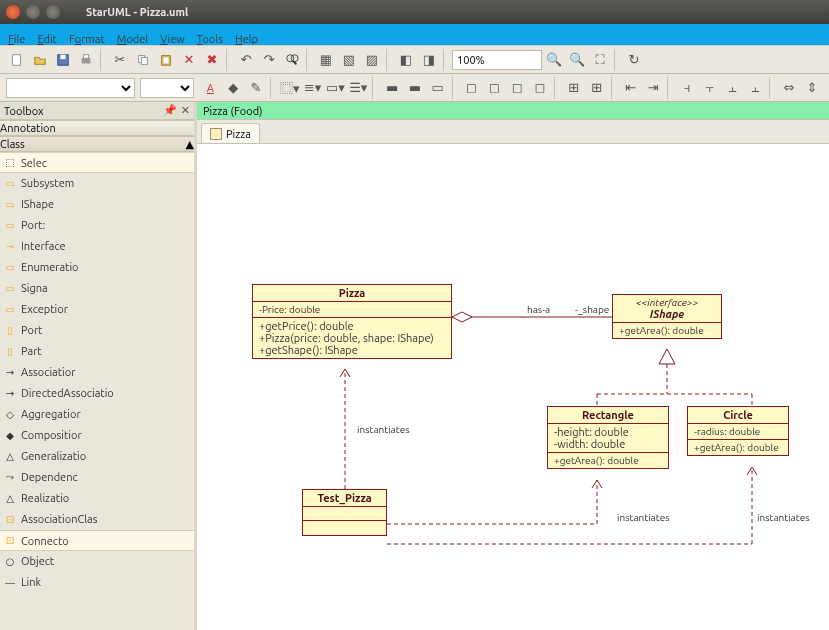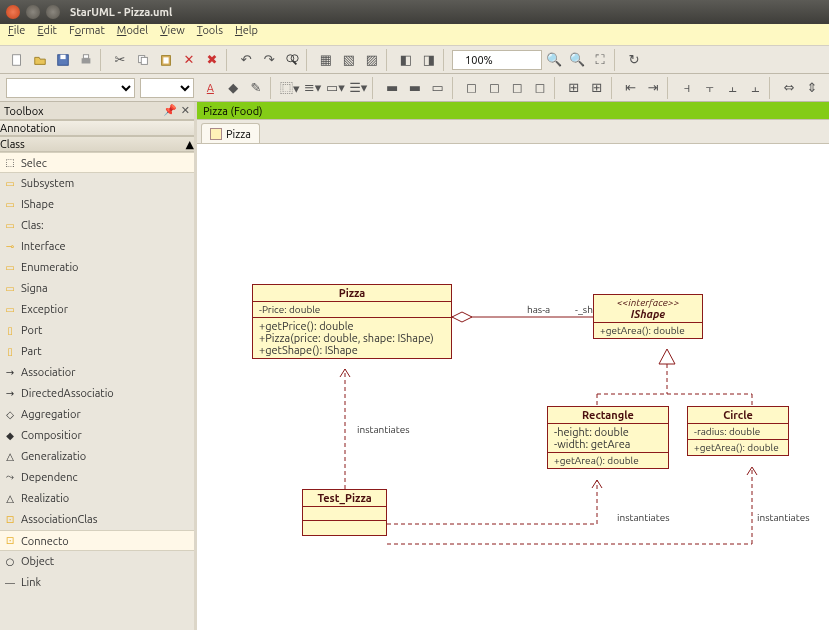--- a/index.html
+++ b/index.html
@@ -2,43 +2,43 @@
 <html><head>
 <meta charset="utf-8">
 <style>
 *{box-sizing:border-box;margin:0;padding:0;font-family:"Ubuntu","DejaVu Sans",sans-serif;font-size:11px;user-select:none}
 body{width:829px;height:630px;background:#f0ece4;overflow:hidden;display:flex;flex-direction:column}
 .titlebar{height:24px;background:linear-gradient(#5c5b56,#3e3d39);display:flex;align-items:center;padding:0 6px;color:#ddd}
 .wbtn{width:14px;height:14px;border-radius:50%;margin-right:6px;display:inline-block}
 .wclose{background:radial-gradient(#f07a54,#c9431a)}
 .wmin{background:radial-gradient(#8b877f,#5b574f)}
 .wmax{background:radial-gradient(#8b877f,#5b574f)}
-.ttext{margin-left:4px;font-weight:bold;color:#e8e5de}
-.menubar{height:22px;background:#fef9c3;display:flex;align-items:flex-start;padding:0 8px;border-bottom:1px solid #d4cfc4}
+.ttext{margin-left:20px;font-weight:bold;color:#e8e5de}
+.menubar{height:22px;background:#0ea5e9;display:flex;align-items:flex-end;padding:0 8px;border-bottom:1px solid #d4cfc4}
 .menubar span{margin-right:12px;color:#3a3a3a;cursor:pointer}
 .menubar span u{text-decoration:underline}
 .toolbar{height:28px;background:#ece8df;border-bottom:1px solid #bfb9aa;display:flex;align-items:center;padding:0 6px;gap:1px}
 .toolbar.second{border-bottom:1px solid #bfb9aa}
 .tbtn{width:22px;height:22px;display:flex;align-items:center;justify-content:center;color:#555;font-size:13px;border:1px solid transparent;border-radius:2px}
 .tbtn svg{width:14px;height:14px}
 .sep{width:6px;height:22px;border-left:1px solid #c7c1b0;margin:0 2px}
-.zoom{width:90px;height:20px;border:1px solid #c0b9a7;background:#fff;font-size:11px;padding:1px 12px}
+.zoom{width:90px;height:20px;border:1px solid #c0b9a7;background:#fff;font-size:11px;padding:1px 4px}
 .fontsel{width:130px;height:20px;border:1px solid #c0b9a7;background:#fff;margin-right:4px}
 .main{flex:1;display:flex;overflow:hidden}
 .sidebar{width:197px;background:#eae6dc;border-right:3px solid #dcd6c8;display:flex;flex-direction:column}
 .panel-title{height:18px;background:#e4dfd3;border-bottom:1px solid #c7c1b0;display:flex;align-items:center;padding:0 4px;justify-content:space-between;font-size:11px}
 .panel-title .ctrls{display:flex;gap:4px;font-size:10px;color:#555}
 .section-head{height:16px;background:linear-gradient(#f2eee4,#e4dfd3);border:1px solid #c7c1b0;border-left:none;border-right:none;padding:0 0;font-size:11px;display:flex;align-items:center;justify-content:space-between}
 .section-head.sel{background:linear-gradient(#e9e4d7,#dcd6c6)}
 .tool-list{flex:1;overflow:auto}
 .tool-item{height:21px;display:flex;align-items:center;padding:0 3px;gap:4px;color:#333;border-bottom:1px solid transparent}
 .tool-item.sel{background:#fff8e8;border-top:1px solid #d6d0be;border-bottom:1px solid #d6d0be}
 .tool-item .ticon{width:14px;height:14px;display:flex;align-items:center;justify-content:center;font-size:10px}
 .canvas-area{flex:1;display:flex;flex-direction:column;background:#fff}
-.crumb{height:18px;background:#84cc16;border-bottom:1px solid #c7c1b0;padding:0 6px;display:flex;align-items:center;font-size:11px}
+.crumb{height:18px;background:#86efac;border-bottom:1px solid #c7c1b0;padding:0 6px;display:flex;align-items:center;font-size:11px}
 .tabbar{height:24px;background:#ece8df;border-bottom:1px solid #c7c1b0;display:flex;align-items:end;padding:2px 4px 0}
 .tab{height:20px;background:#fbf8f0;border:1px solid #c7c1b0;border-bottom:none;border-radius:3px 3px 0 0;padding:2px 8px;display:flex;align-items:center;gap:4px;font-size:11px}
 .tab .ticon{width:12px;height:12px;background:#fff1b8;border:1px solid #a88}
 .canvas{flex:1;position:relative;background:#fff;background-image:radial-gradient(#e6e2d8 0.5px,transparent 0.5px);background-size:6px 6px;overflow:hidden}
 .uml{position:absolute;background:#fff9c8;border:1px solid #8b1a1a}
 .uml .hdr{border-bottom:1px solid #8b1a1a;text-align:center;font-weight:bold;padding:2px 6px;font-size:11px;color:#4a0e0e}
 .uml .hdr .stereo{font-style:italic;font-weight:normal;font-size:10px}
 .uml .sec{border-bottom:1px solid #8b1a1a;padding:2px 6px;font-size:10px;color:#333;min-height:14px}
 .uml .sec:last-child{border-bottom:none}
 svg.conn{position:absolute;top:0;left:0;width:100%;height:100%;pointer-events:none}
@@ -191,21 +191,21 @@
         <div class="tool-item">
           <span class="ticon" style="color:#e8b030">▭</span>
           <span>Subsystem</span>
         </div>
         <div class="tool-item">
           <span class="ticon" style="color:#e8b030">▭</span>
           <span>IShape</span>
         </div>
         <div class="tool-item">
           <span class="ticon" style="color:#e8b030">▭</span>
-          <span>Clas:</span>
+          <span>Port:</span>
         </div>
         <div class="tool-item">
           <span class="ticon" style="color:#e8b030">⊸</span>
           <span>Interface</span>
         </div>
         <div class="tool-item">
           <span class="ticon" style="color:#e8b030">▭</span>
           <span>Enumeratio</span>
         </div>
         <div class="tool-item">
@@ -313,33 +313,33 @@
    <div class="uml" style="left:55px;top:140px;width:200px">
     <div class="hdr">Pizza</div>
     <div class="sec">-Price: double</div>
     <div class="sec">
      <div>+getPrice(): double</div>
             <div>+Pizza(price: double, shape: IShape)</div>
             <div>+getShape(): IShape</div>
     </div>
    </div>
 
-   <div class="uml" style="left:396px;top:150px;width:110px">
+   <div class="uml" style="left:415px;top:150px;width:110px">
     <div class="hdr">
             <div class="stereo">&lt;&lt;interface&gt;&gt;</div>
             <div style="font-style:italic">IShape</div>
           </div>
     <div class="sec">+getArea(): double</div>
    </div>
 
    <div class="uml" style="left:350px;top:262px;width:122px">
     <div class="hdr">Rectangle</div>
     <div class="sec">
             <div>-height: double</div>
-            <div>-width: getArea</div>
+            <div>-width: double</div>
           </div>
     <div class="sec">+getArea(): double</div>
    </div>
 
    <div class="uml" style="left:490px;top:262px;width:102px">
     <div class="hdr">Circle</div>
     <div class="sec">-radius: double</div>
     <div class="sec">+getArea(): double</div>
    </div>
 

